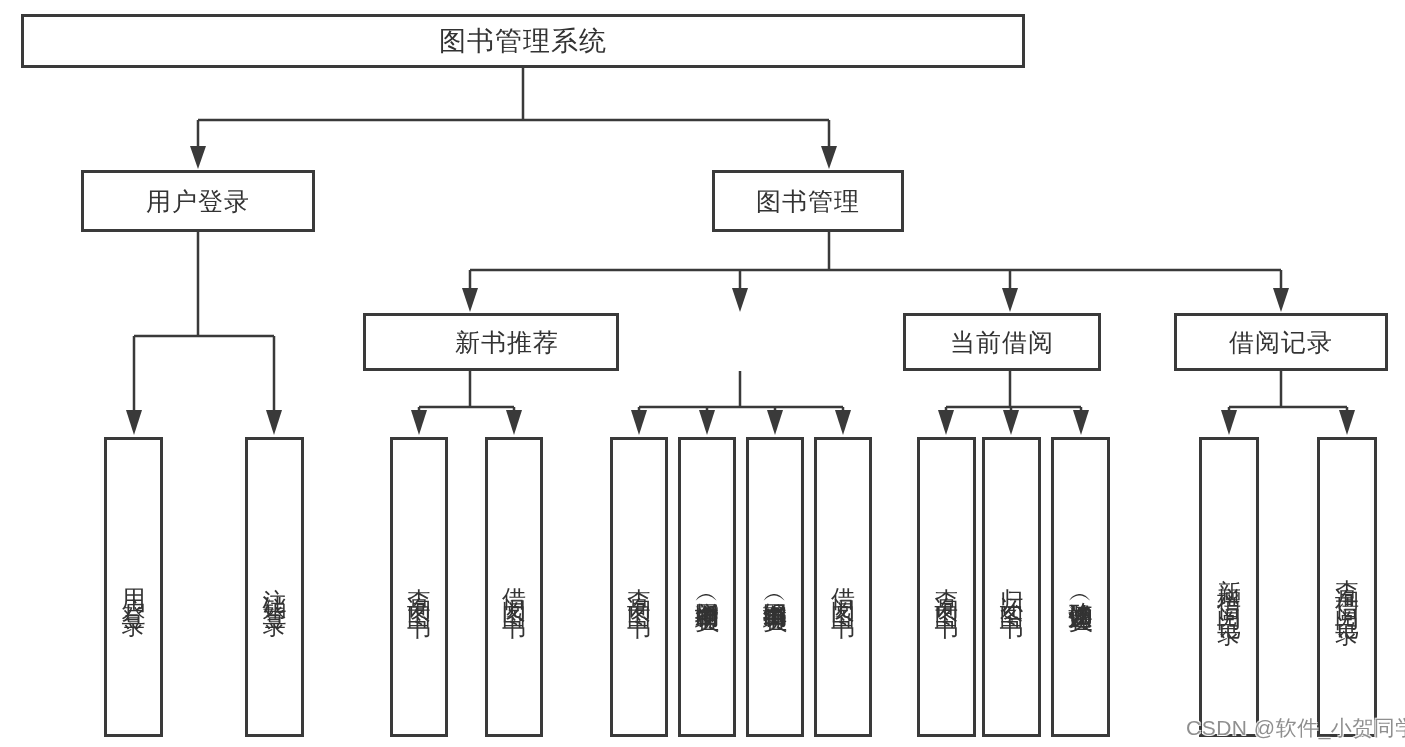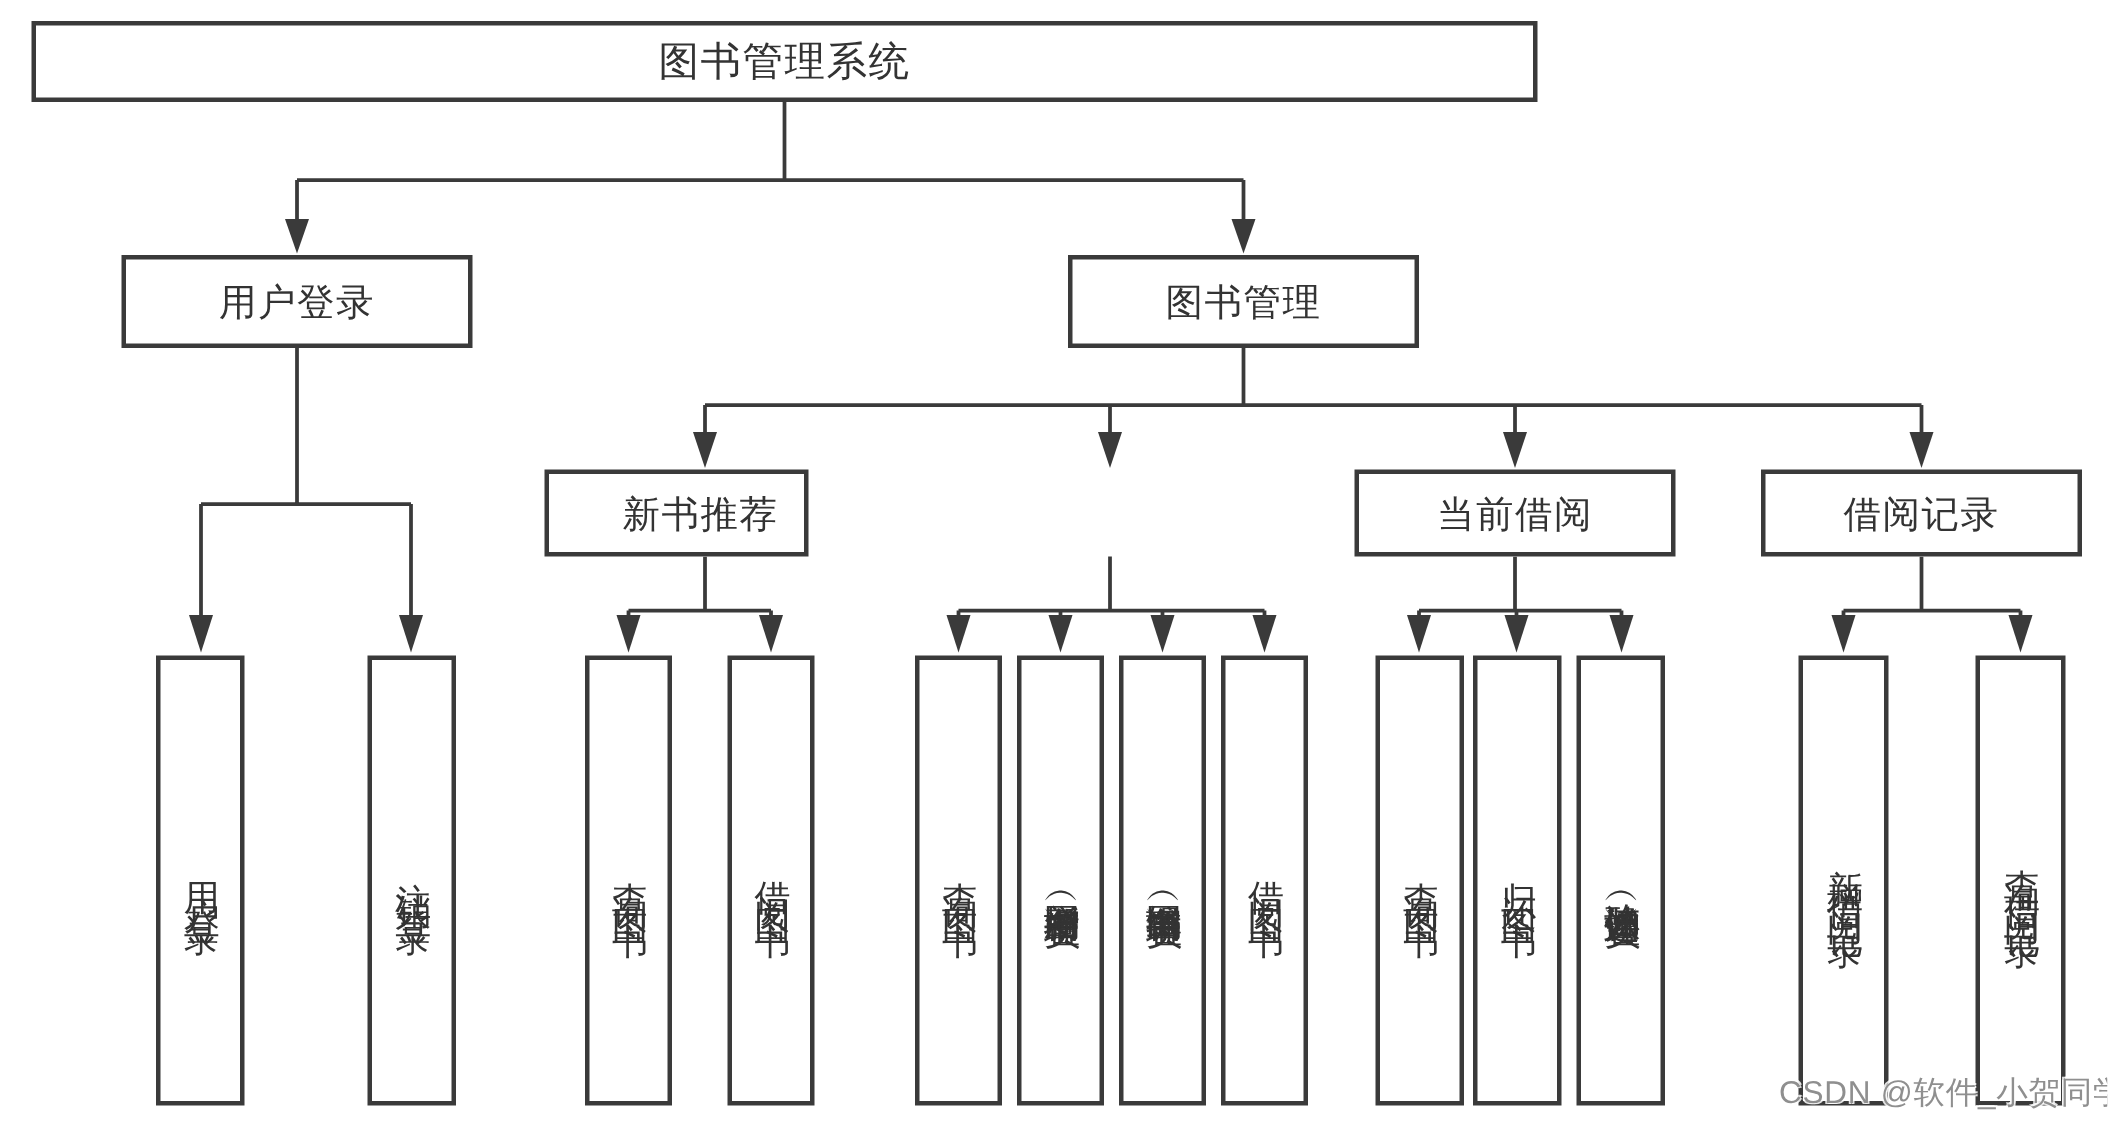--- a/index.html
+++ b/index.html
@@ -97,28 +97,28 @@
     </g>
   </svg>
 
   <div class="node hbox root-box" style="left:21px; top:14px; width:1004px; height:54px;">
     <span>图书管理系统</span>
   </div>
 
   <div class="node hbox" style="left:81px; top:170px; width:234px; height:62px;">
     <span>用户登录</span>
   </div>
-  <div class="node hbox" style="left:712px; top:170px; width:234px; height:62px;">
+  <div class="node hbox" style="left:712px; top:170px; width:192px; height:62px;">
     <span>图书管理</span>
   </div>
 
-  <div class="node hbox" style="left:363px; top:313px; width:176px; height:58px;padding-left:32px;">
+  <div class="node hbox" style="left:363px; top:313px; width:256px; height:58px;padding-left:32px;">
     <span>新书推荐</span>
   </div>
-  <div class="node hbox" style="left:903px; top:313px; width:214px; height:58px;">
+  <div class="node hbox" style="left:903px; top:313px; width:198px; height:58px;">
     <span>当前借阅</span>
   </div>
   <div class="node hbox" style="left:1174px; top:313px; width:214px; height:58px;">
     <span>借阅记录</span>
   </div>
 
   <div class="node leaf" style="left:104px; top:437px; width:59px; height:300px;">
     <span>用户登录</span>
   </div>
   <div class="node leaf" style="left:245px; top:437px; width:59px; height:300px;">

